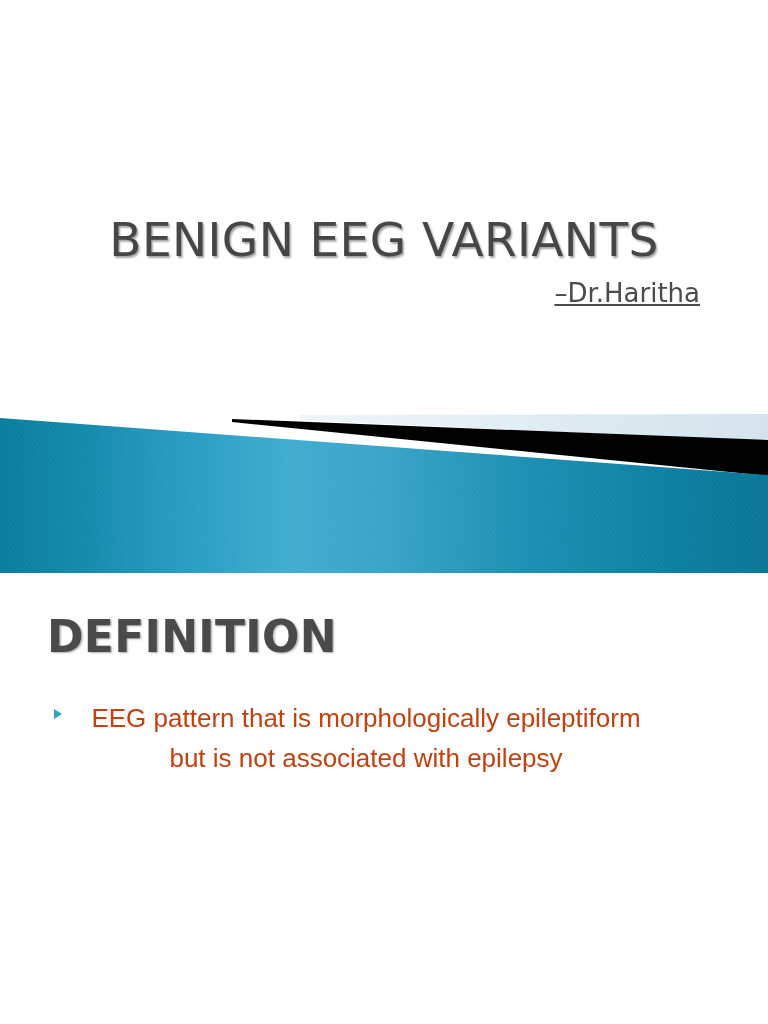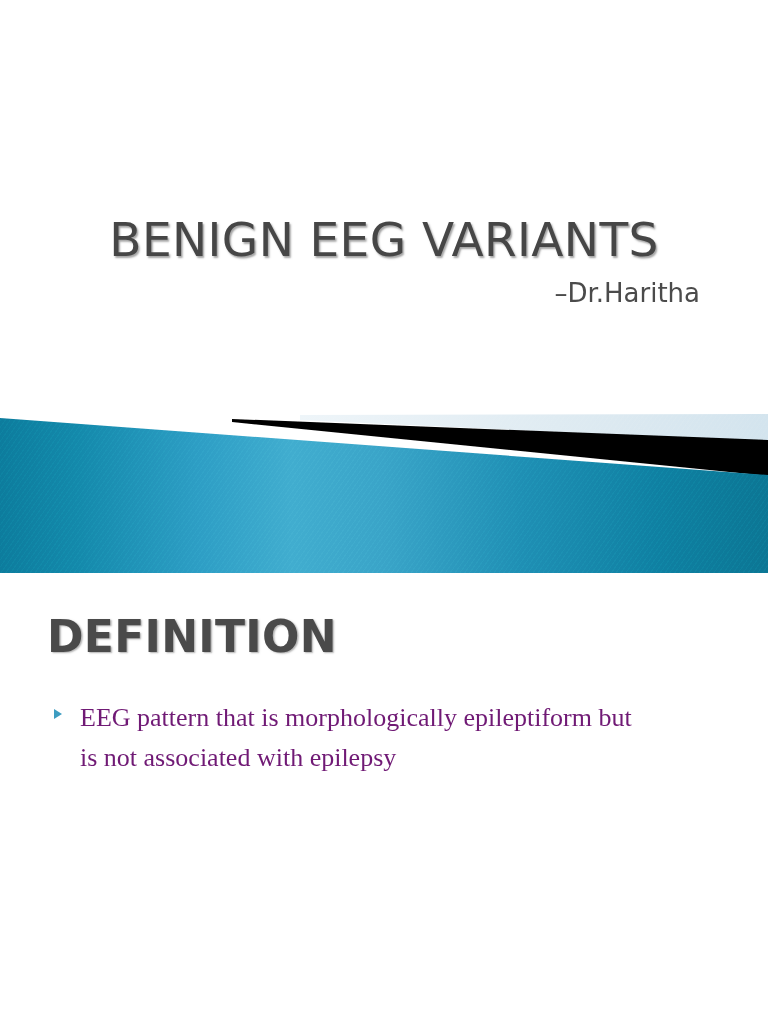--- a/index.html
+++ b/index.html
@@ -47,20 +47,21 @@
 
   .slide-subtitle {
     margin: 14px 0 0 0;
     font-family: "DejaVu Sans", sans-serif;
     font-size: 26px;
     font-weight: 400;
     color: #4b4b4b;
     text-align: right;
     padding-right: 2px;
     line-height: 1.1;
+    text-decoration: underline;
   }
 
   
   .banner {
     position: absolute;
     left: 0;
     top: 400px;
     width: 768px;
     height: 180px;
     overflow: hidden;
@@ -110,25 +111,26 @@
     top: 698px;
     width: 600px;
     margin: 0;
     padding: 0;
     list-style: none;
   }
 
   .body-item {
     position: relative;
     padding-left: 28px;
-    font-family: Liberation Serif, serif;
+    font-family: Liberation Sans, sans-serif;
     font-size: 26px;
     font-weight: 400;
     line-height: 1.54;
-    color: #701a75;
+    color: #c2410c;
+    text-align: center;
   }
 
   .bullet-marker {
     position: absolute;
     left: 2px;
     top: 11px;
     width: 0;
     height: 0;
     border-top: 5px solid transparent;
     border-bottom: 5px solid transparent;

